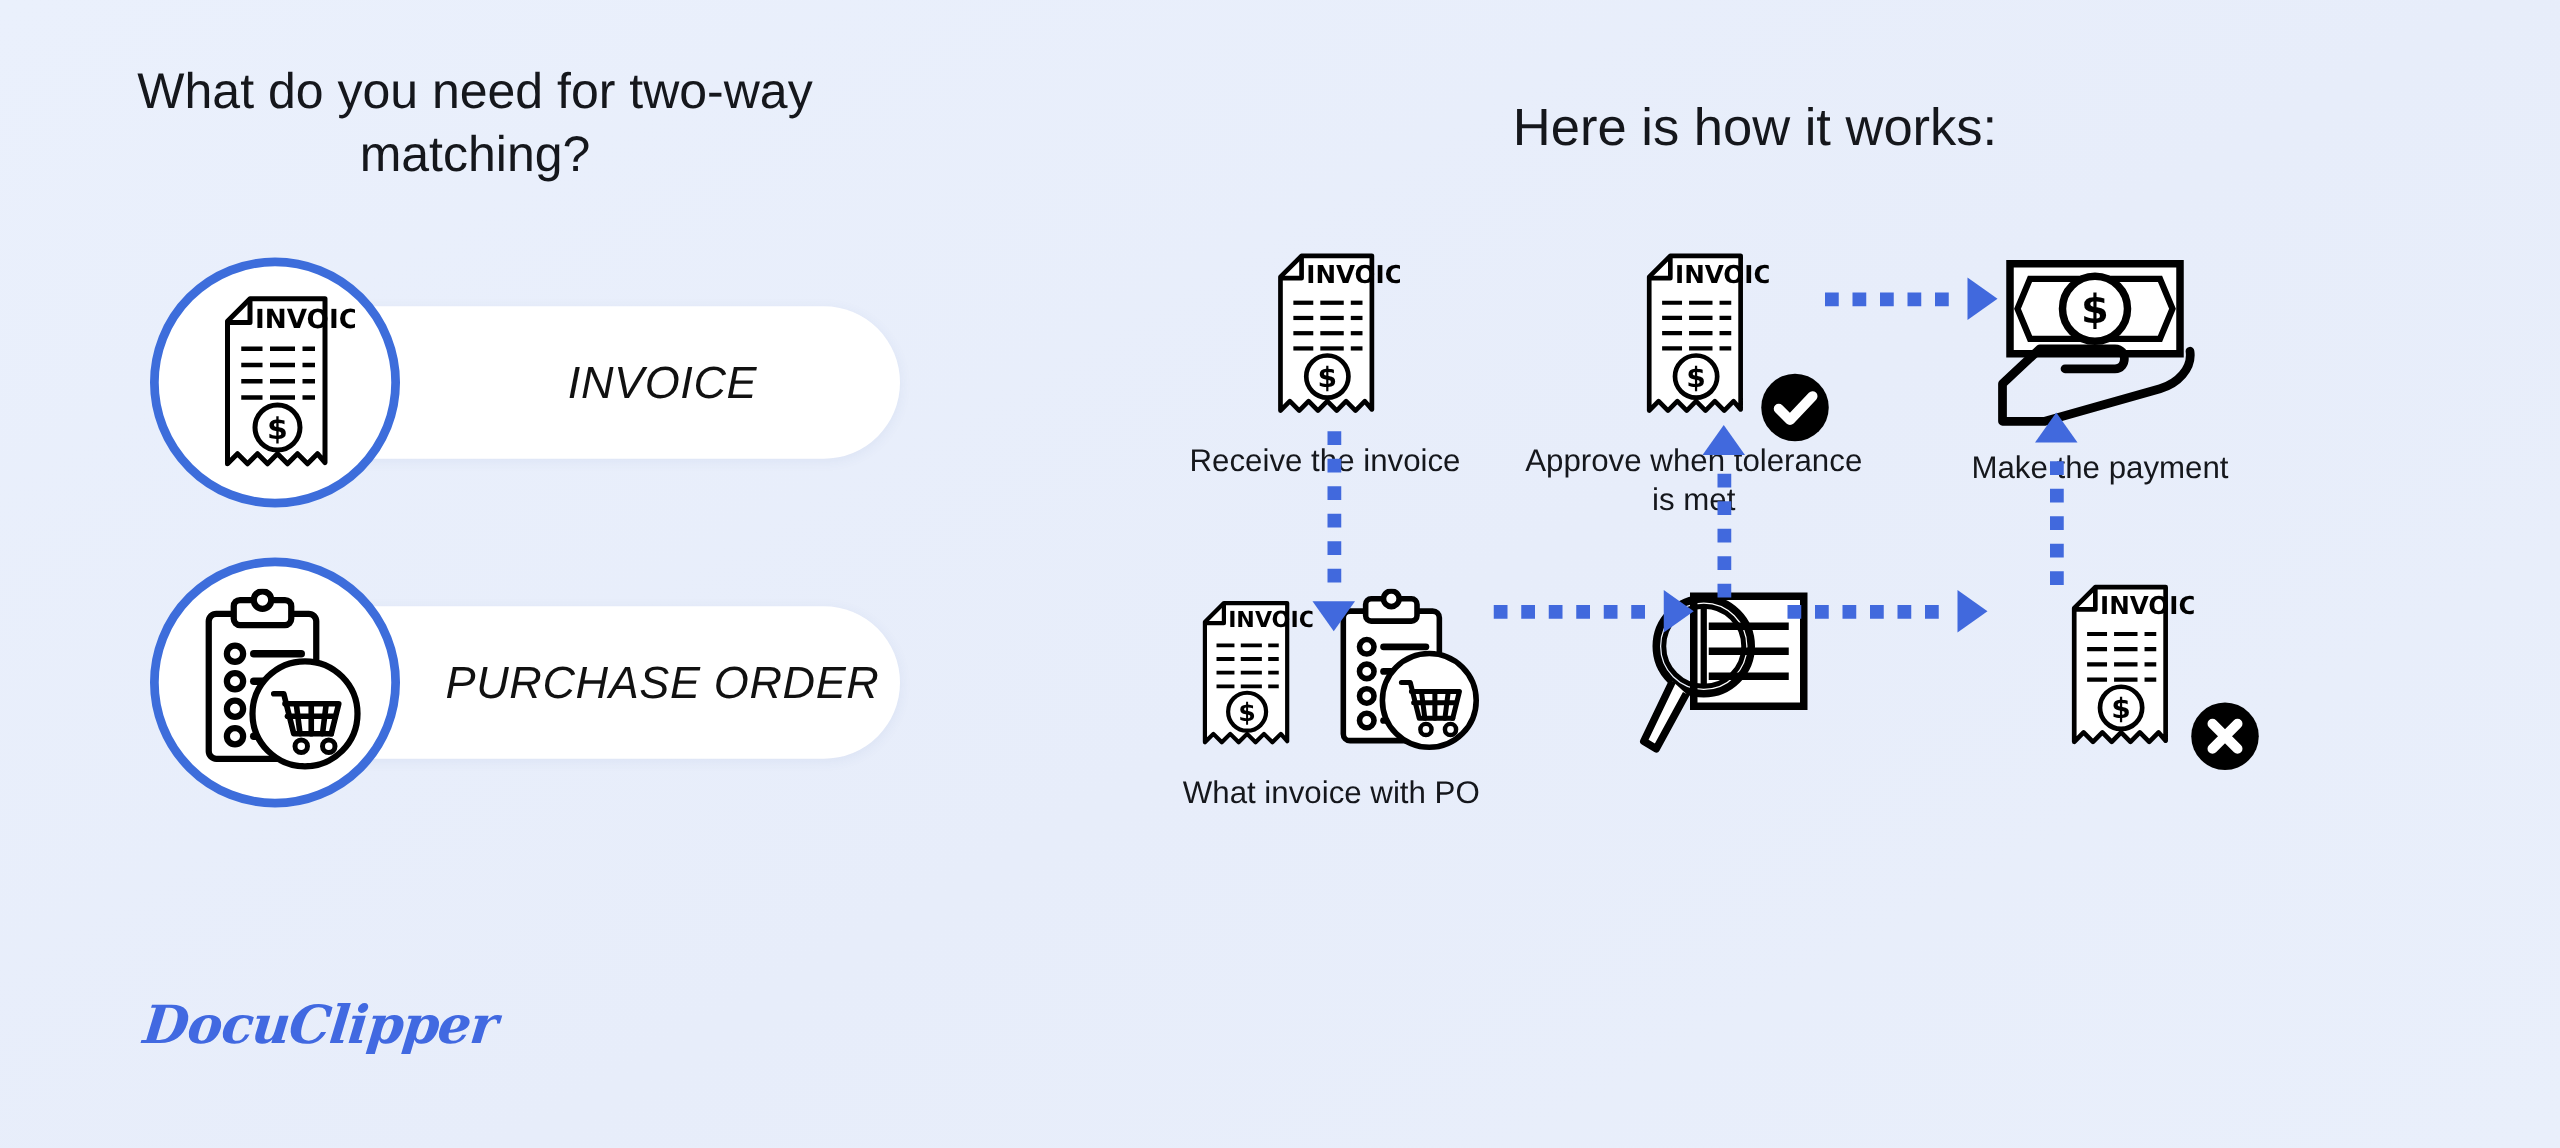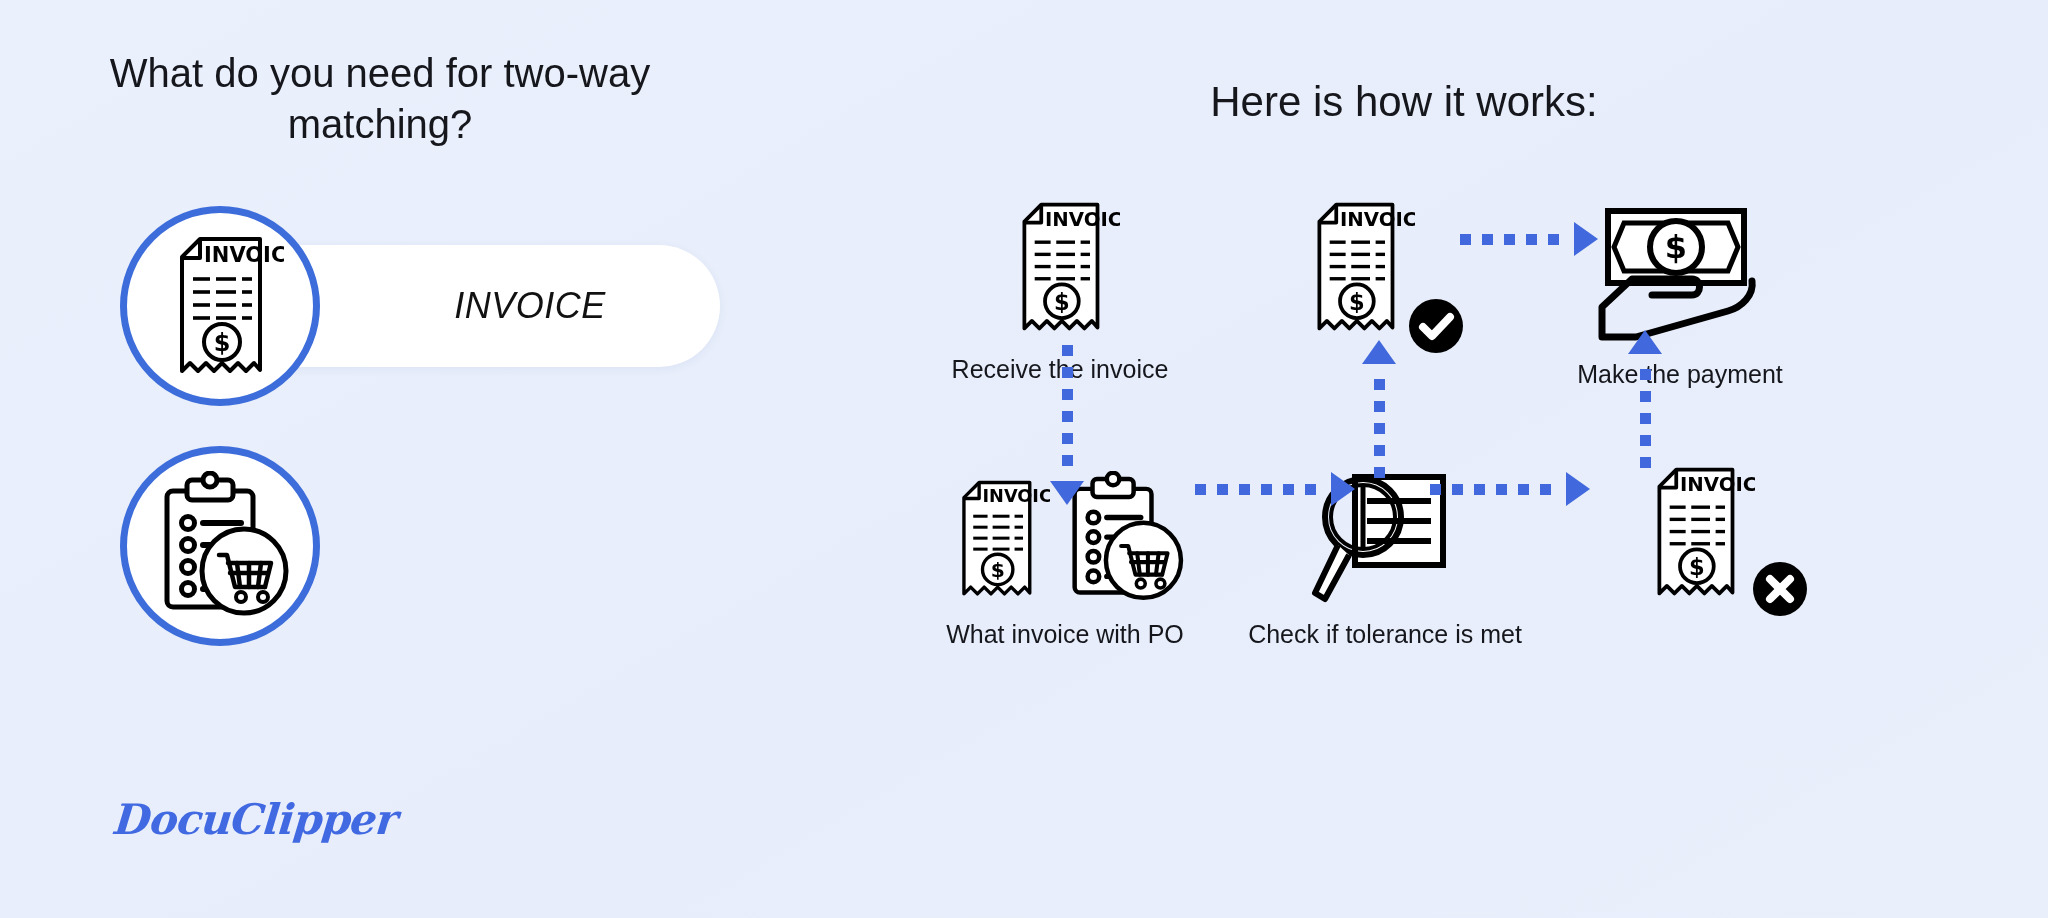--- a/index.html
+++ b/index.html
@@ -95,20 +95,23 @@
             <line x1="86" y1="75" x2="96" y2="75"></line>
           <line x1="37" y1="88" x2="54" y2="88"></line>
             <line x1="60" y1="88" x2="80" y2="88"></line>
             <line x1="86" y1="88" x2="96" y2="88"></line>
         </g>
         <circle cx="66" cy="112" r="18" fill="#fff" stroke="#000" stroke-width="4"></circle>
         <text x="66" y="121" text-anchor="middle" font-family="DejaVu Sans, sans-serif" font-size="24" font-weight="700" fill="#000">$</text>
       </svg>
     </div>
 
+    <div class="pill pill-2">
+      <div class="pill-label">PURCHASE ORDER</div>
+    </div>
     <div class="circle circle-2">
       <svg width="142" height="150" viewBox="0 0 142 150">
         <rect x="18" y="20" width="86" height="116" rx="6" fill="#fff" stroke="#000" stroke-width="5"></rect>
         <rect x="38" y="9" width="46" height="20" rx="5" fill="#fff" stroke="#000" stroke-width="5"></rect>
         <circle cx="61" cy="9" r="7" fill="#fff" stroke="#000" stroke-width="5"></circle>
         <g>
           <circle cx="39" cy="52" r="6.5" fill="#fff" stroke="#000" stroke-width="5"></circle>
             <line x1="54" y1="52" x2="92" y2="52" stroke="#000" stroke-width="6" stroke-linecap="round"></line>
           <circle cx="39" cy="74" r="6.5" fill="#fff" stroke="#000" stroke-width="5"></circle>
             <line x1="54" y1="74" x2="80" y2="74" stroke="#000" stroke-width="6" stroke-linecap="round"></line>
@@ -188,20 +191,21 @@
           <circle cx="66" cy="112" r="18" fill="#fff" stroke="#000" stroke-width="4"></circle>
           <text x="66" y="121" text-anchor="middle" font-family="DejaVu Sans, sans-serif" font-size="24" font-weight="700" fill="#000">$</text>
         </svg>
         <span style="position:absolute;right:36px;bottom:-14px;">
           <svg width="56" height="56" viewBox="0 0 56 56">
             <circle cx="28" cy="28" r="27" fill="#000"></circle>
             <path d="M15 29 L24 38 L42 19" fill="none" stroke="#fff" stroke-width="8" stroke-linecap="round" stroke-linejoin="round"></path>
           </svg>
         </span>
       </div>
+      <div class="step-caption">Approve when tolerance is met</div>
     </div>
 
     <div class="step" style="left:770px;top:155px;width:300px;">
       <div class="step-icon">
         <svg width="176" height="142" viewBox="0 0 176 142">
           <rect x="16" y="8" width="136" height="72" fill="#fff" stroke="#000" stroke-width="6"></rect>
           <path d="M32 20 L136 20 L146 44 L136 68 L32 68 L22 44 Z" fill="none" stroke="#000" stroke-width="5"></path>
           <circle cx="84" cy="44" r="26" fill="#fff" stroke="#000" stroke-width="6"></circle>
           <text x="84" y="55" text-anchor="middle" font-family="DejaVu Sans, sans-serif" font-size="32" font-weight="700" fill="#000">$</text>
           <path d="M160 78 C162 92 150 104 136 108 L44 134 L10 134 L10 104 L40 76 L100 76 C110 76 110 92 100 92 L60 92" fill="none" stroke="#000" stroke-width="7" stroke-linejoin="round" stroke-linecap="round"></path>
@@ -269,21 +273,20 @@
             <line x1="62" y1="36" x2="126" y2="36"></line>
             <line x1="62" y1="56" x2="126" y2="56"></line>
             <line x1="62" y1="76" x2="126" y2="76"></line>
           </g>
           <circle cx="58" cy="52" r="38" fill="#fff" fill-opacity="0" stroke="#000" stroke-width="6"></circle>
           <circle cx="58" cy="52" r="32" fill="none" stroke="#000" stroke-width="4"></circle>
           <line x1="58" y1="20" x2="58" y2="84" stroke="#000" stroke-width="5"></line>
           <path d="M33 80 L10 128 L20 134 L44 90" fill="#fff" stroke="#000" stroke-width="6" stroke-linejoin="round"></path>
         </svg>
       </div>
-      <div class="step-caption">Check if tolerance is met</div>
     </div>
 
     <div class="step" style="left:790px;top:415px;width:290px;">
       <div class="step-icon" style="position:relative;">
         <svg width="120" height="145" viewBox="0 0 128 152">
           <path d="M26 27 L26 141 L34 133 L42 141 L50 133 L58 141 L66 133 L74 141 L82 133 L90 141 L98 133 L104 140 L104 9 L44 9 Z" fill="#fff" stroke="#000" stroke-width="4" stroke-linejoin="round"></path>
           <path d="M44 9 L44 28 L26 28" fill="none" stroke="#000" stroke-width="4" stroke-linejoin="round"></path>
           <text x="48" y="32" font-family="DejaVu Sans, sans-serif" font-size="21" font-weight="700" fill="#000">INVOICE</text>
           <g stroke="#000" stroke-width="3.6">
             <line x1="37" y1="49" x2="54" y2="49"></line>

